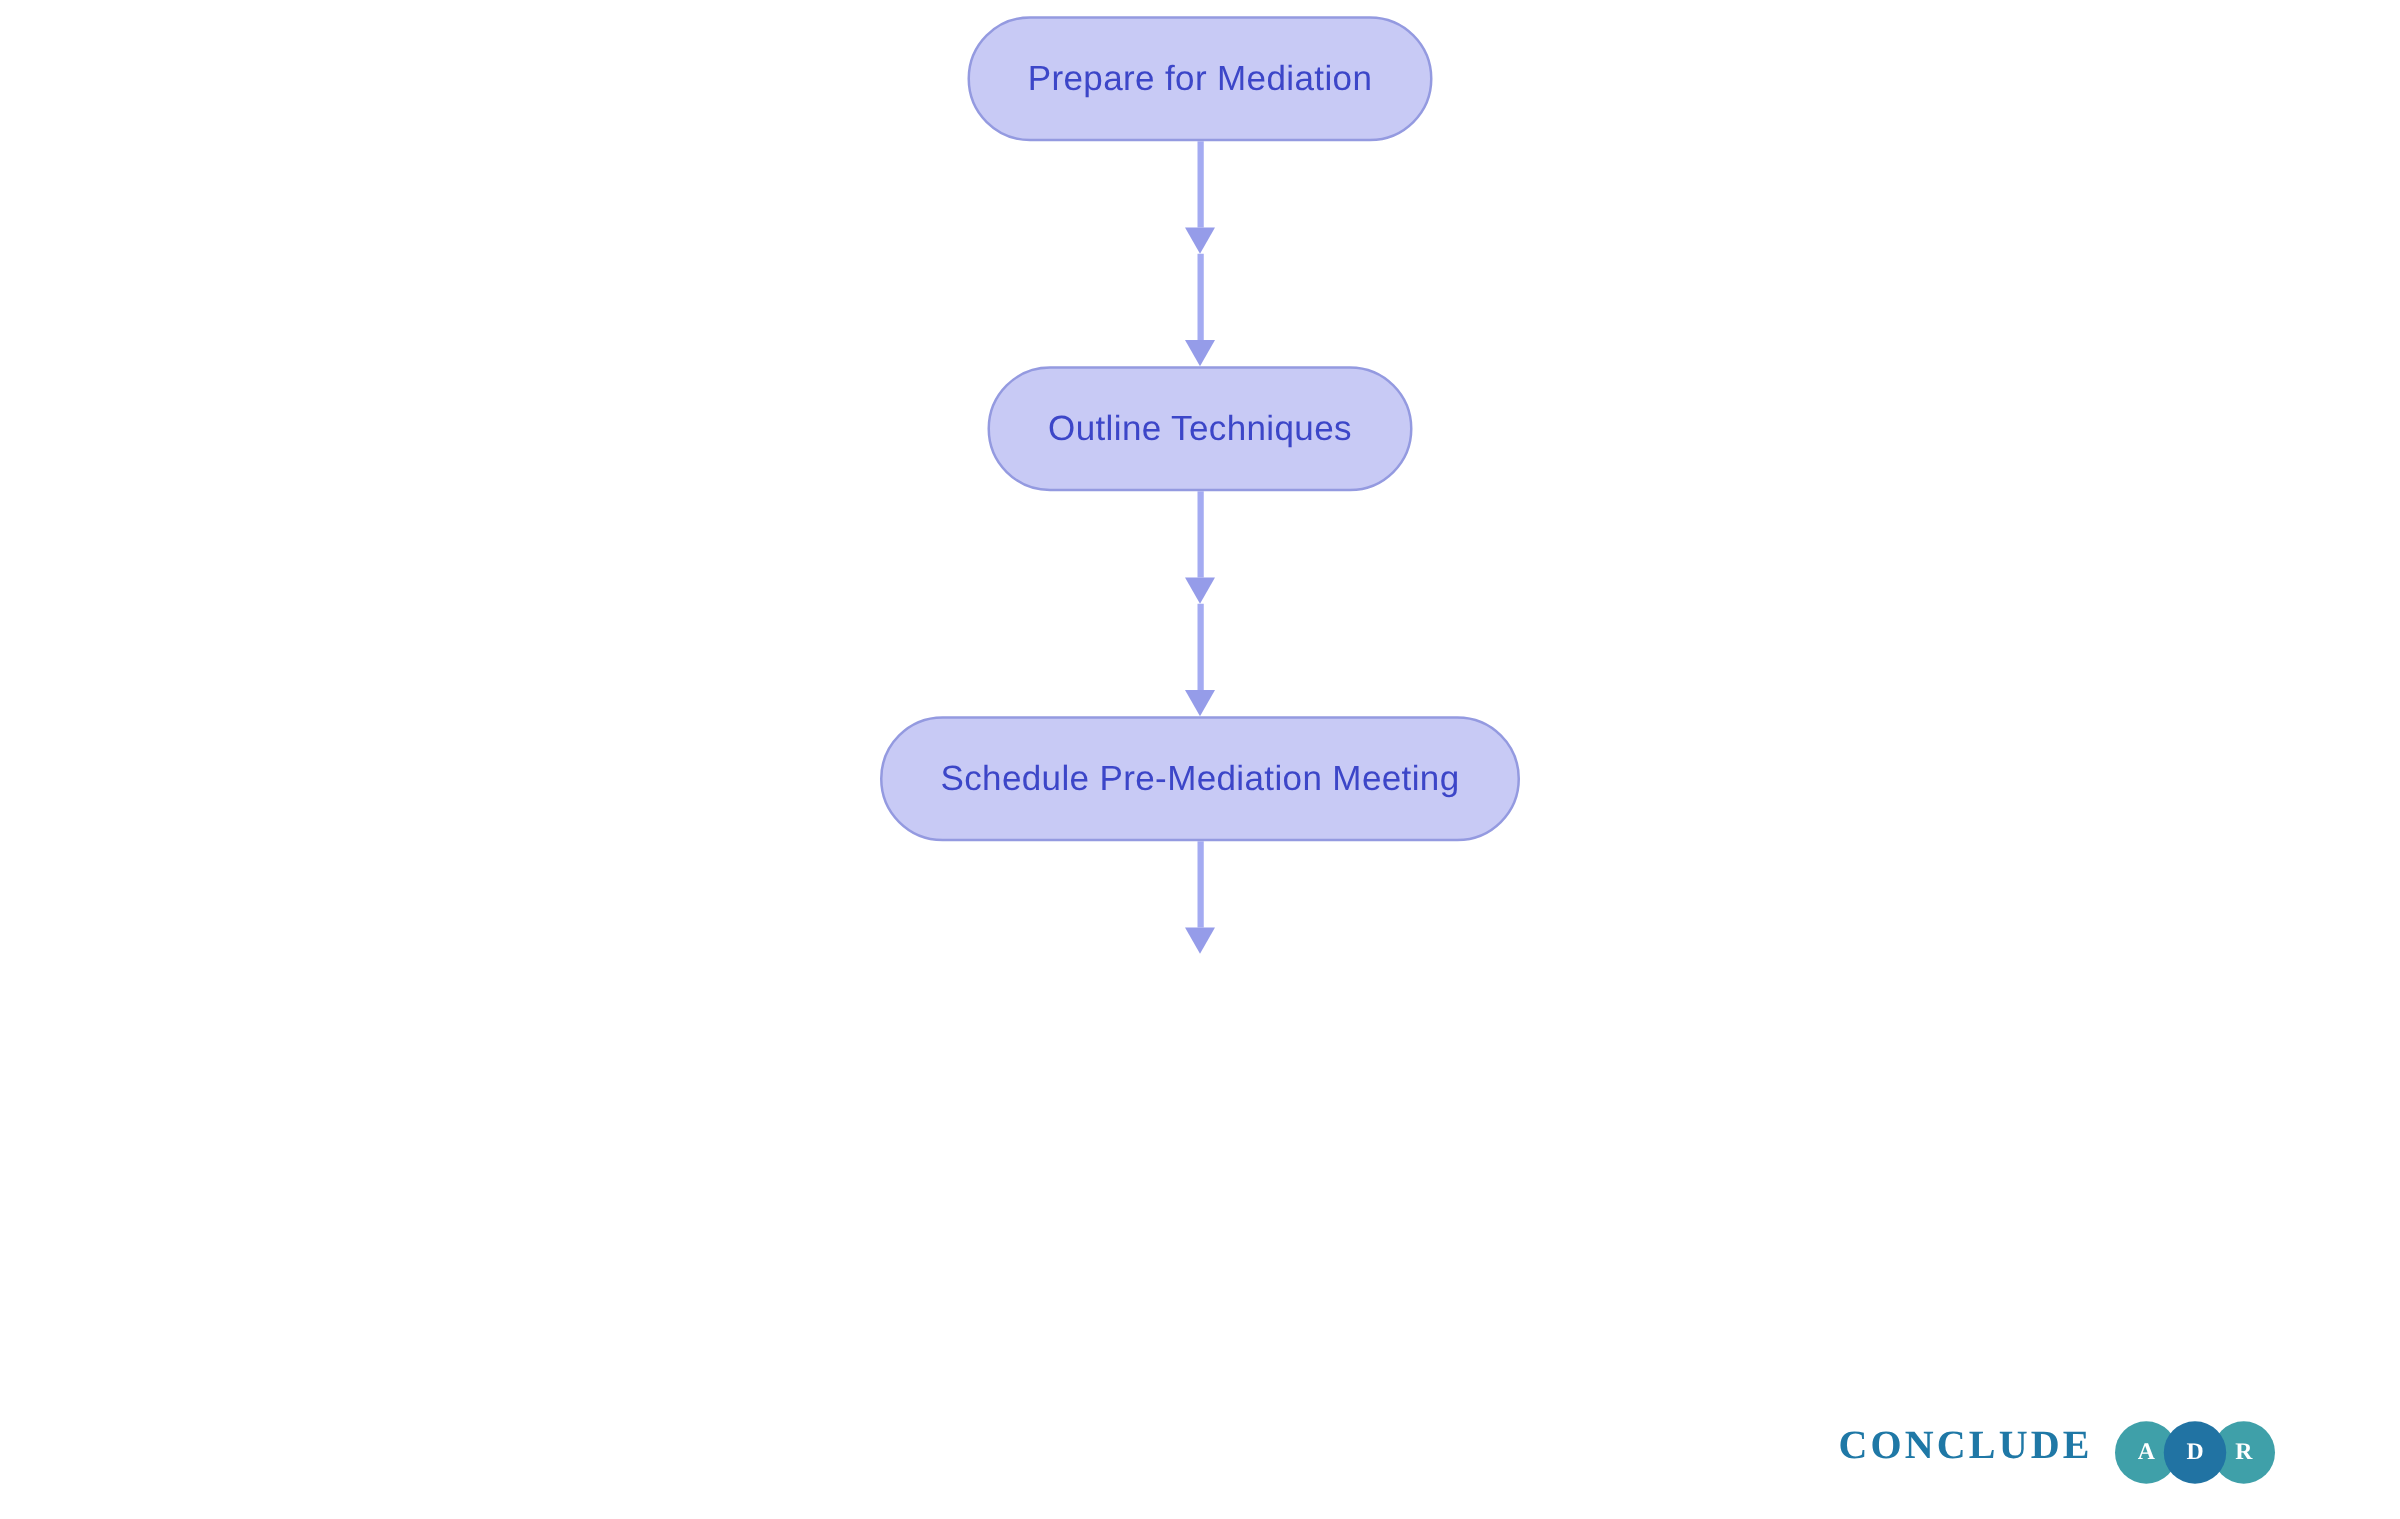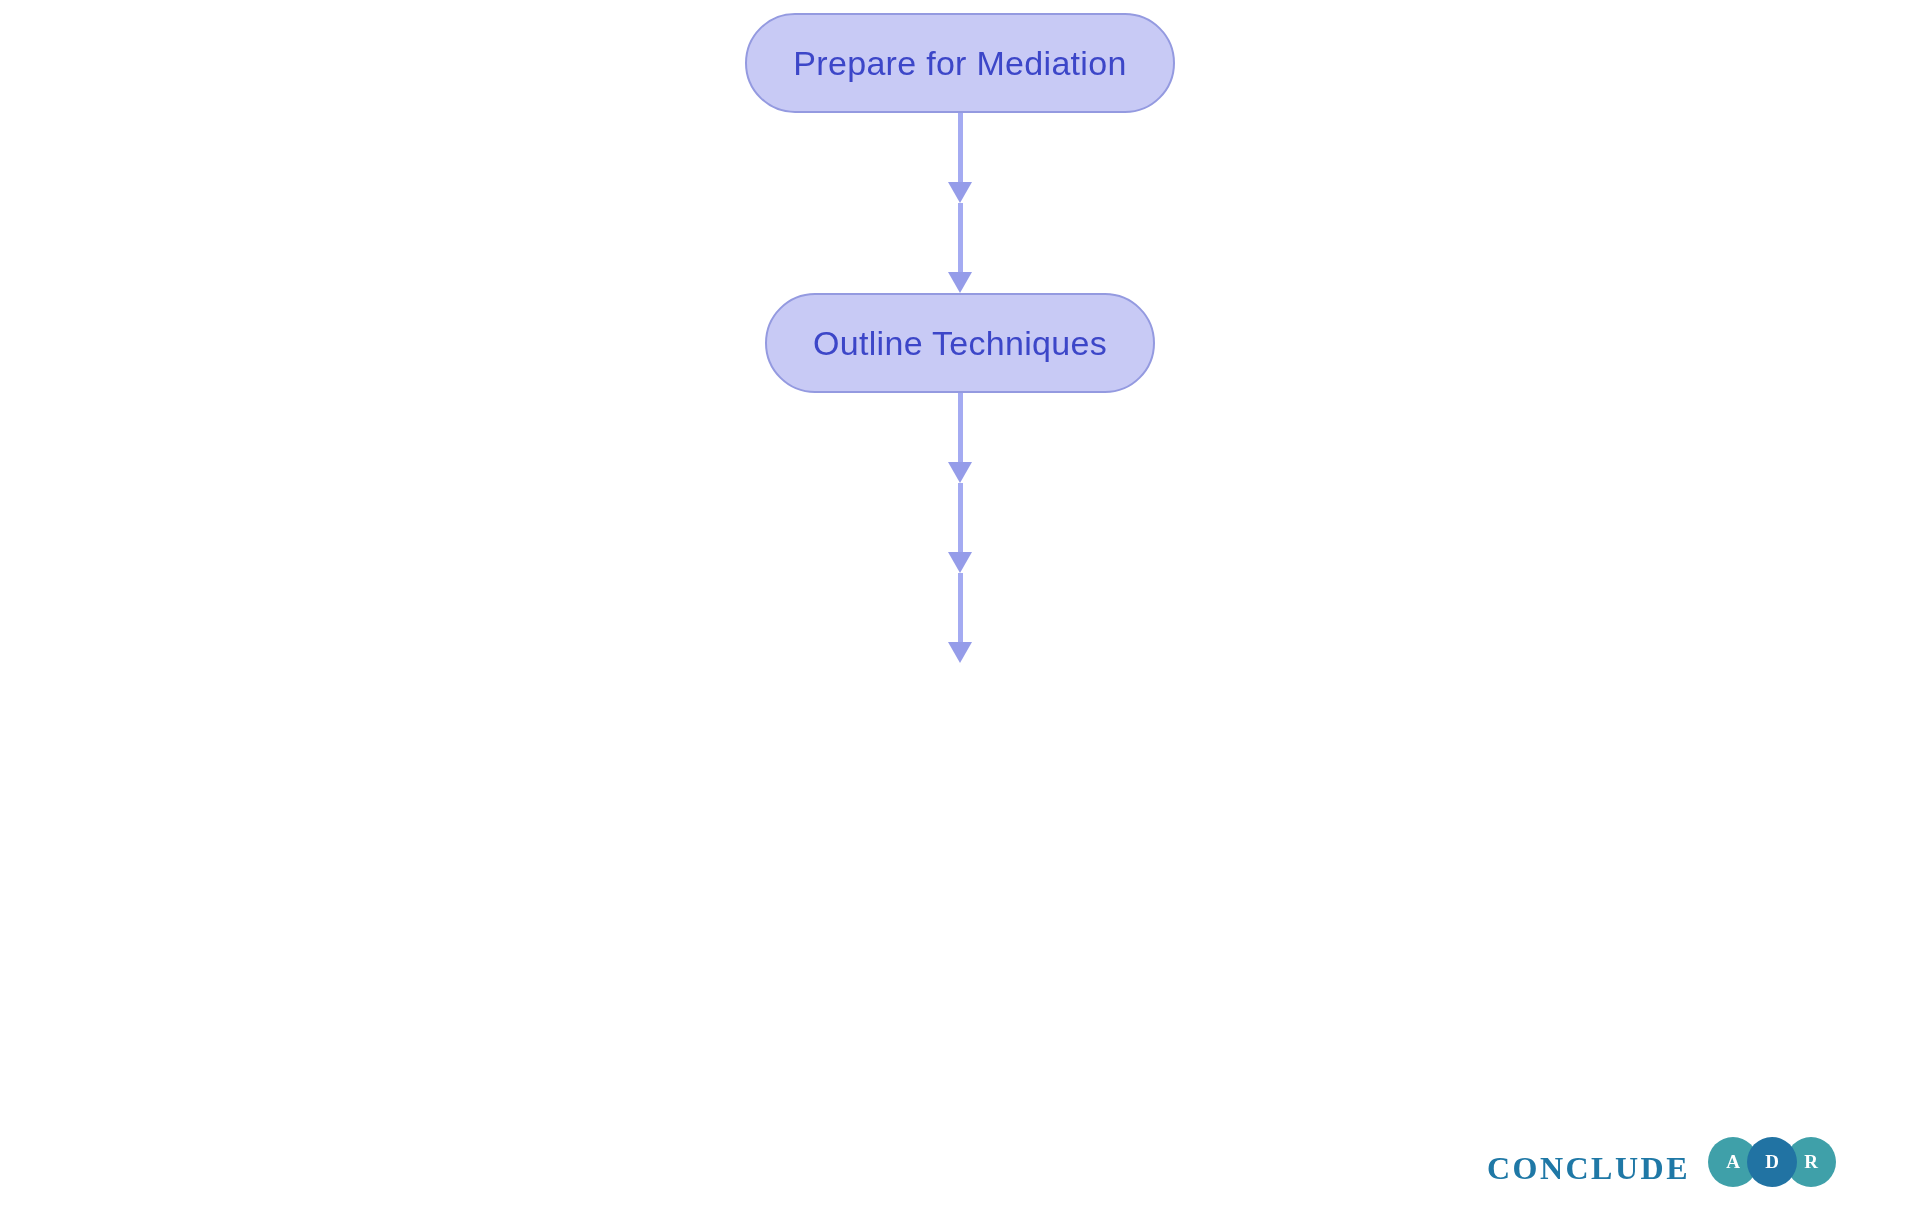--- a/index.html
+++ b/index.html
@@ -28,21 +28,21 @@
     box-sizing: border-box;
     height: 100px;
     padding: 0 46px;
     display: flex;
     align-items: center;
     justify-content: center;
     background: #c8caf5;
     border: 2px solid #949ae0;
     border-radius: 52px;
     color: #3c46c8;
-    font-size: 34px;
+    font-size: 28px;
     letter-spacing: 0.3px;
     white-space: nowrap;
   }
   .arrow {
     height: 90px;
     display: flex;
     flex-direction: column;
     align-items: center;
   }
   .arrow-line {
@@ -52,24 +52,24 @@
   }
   .arrow-head {
     width: 0;
     height: 0;
     border-left: 12px solid transparent;
     border-right: 12px solid transparent;
     border-top: 21px solid #959ce9;
   }
   .logo {
     position: absolute;
-    right: 84px;
+    right: 100px;
     bottom: 28px;
     display: flex;
-    align-items: flex-end;
+    align-items: flex-start;
     gap: 18px;
   }
   .wordmark {
     font-family: "Liberation Serif", serif;
     font-weight: bold;
     font-size: 32px;
     letter-spacing: 2.5px;
     color: #1f78a6;
   }
   .badges {
@@ -124,20 +124,23 @@
       <div class="arrow-line"></div>
       <div class="arrow-head"></div>
     </div>
 
 
     <div class="arrow">
       <div class="arrow-line"></div>
       <div class="arrow-head"></div>
     </div>
 
+    <div class="node">
+      <span>Schedule Pre-Mediation Meeting</span>
+    </div>
 
     <div class="arrow">
       <div class="arrow-line"></div>
       <div class="arrow-head"></div>
     </div>
 
 
   </div>
 
   <div class="logo">

